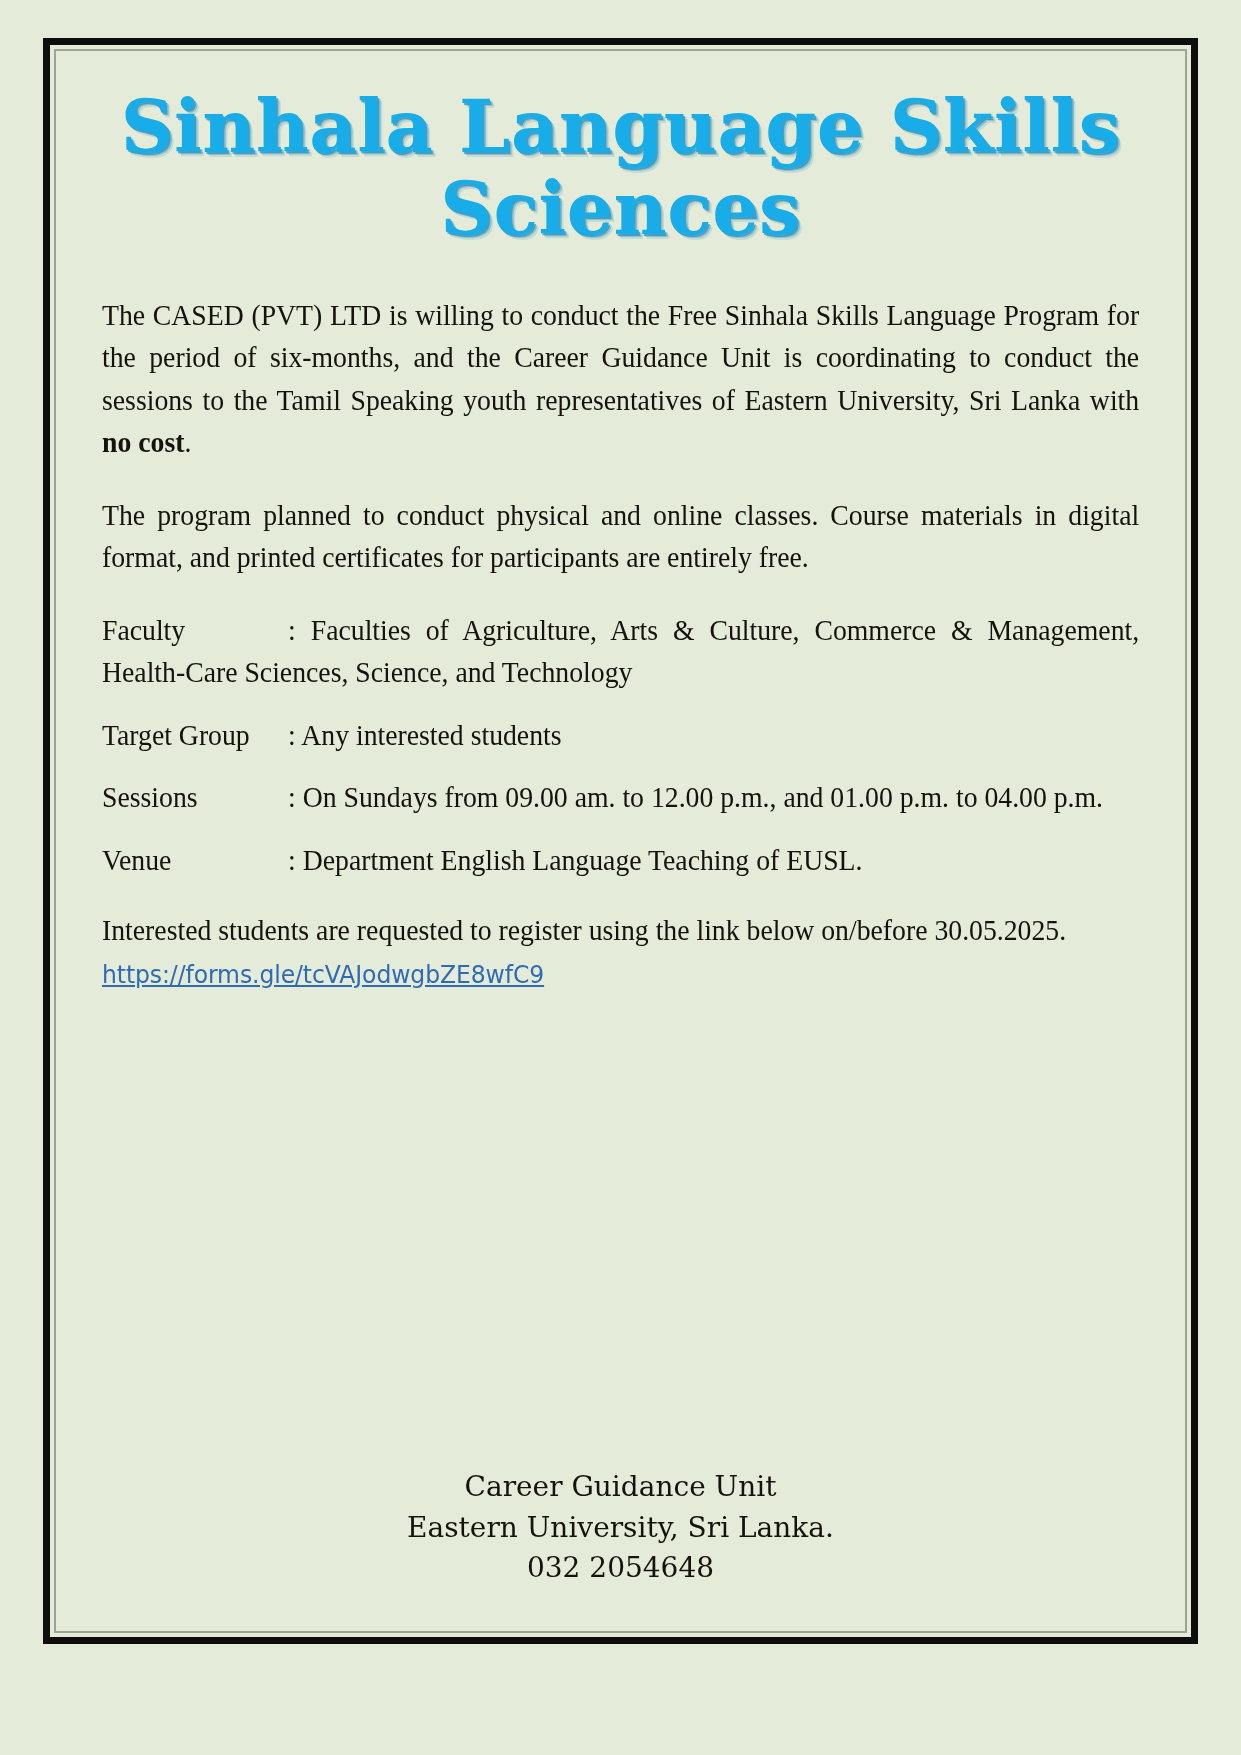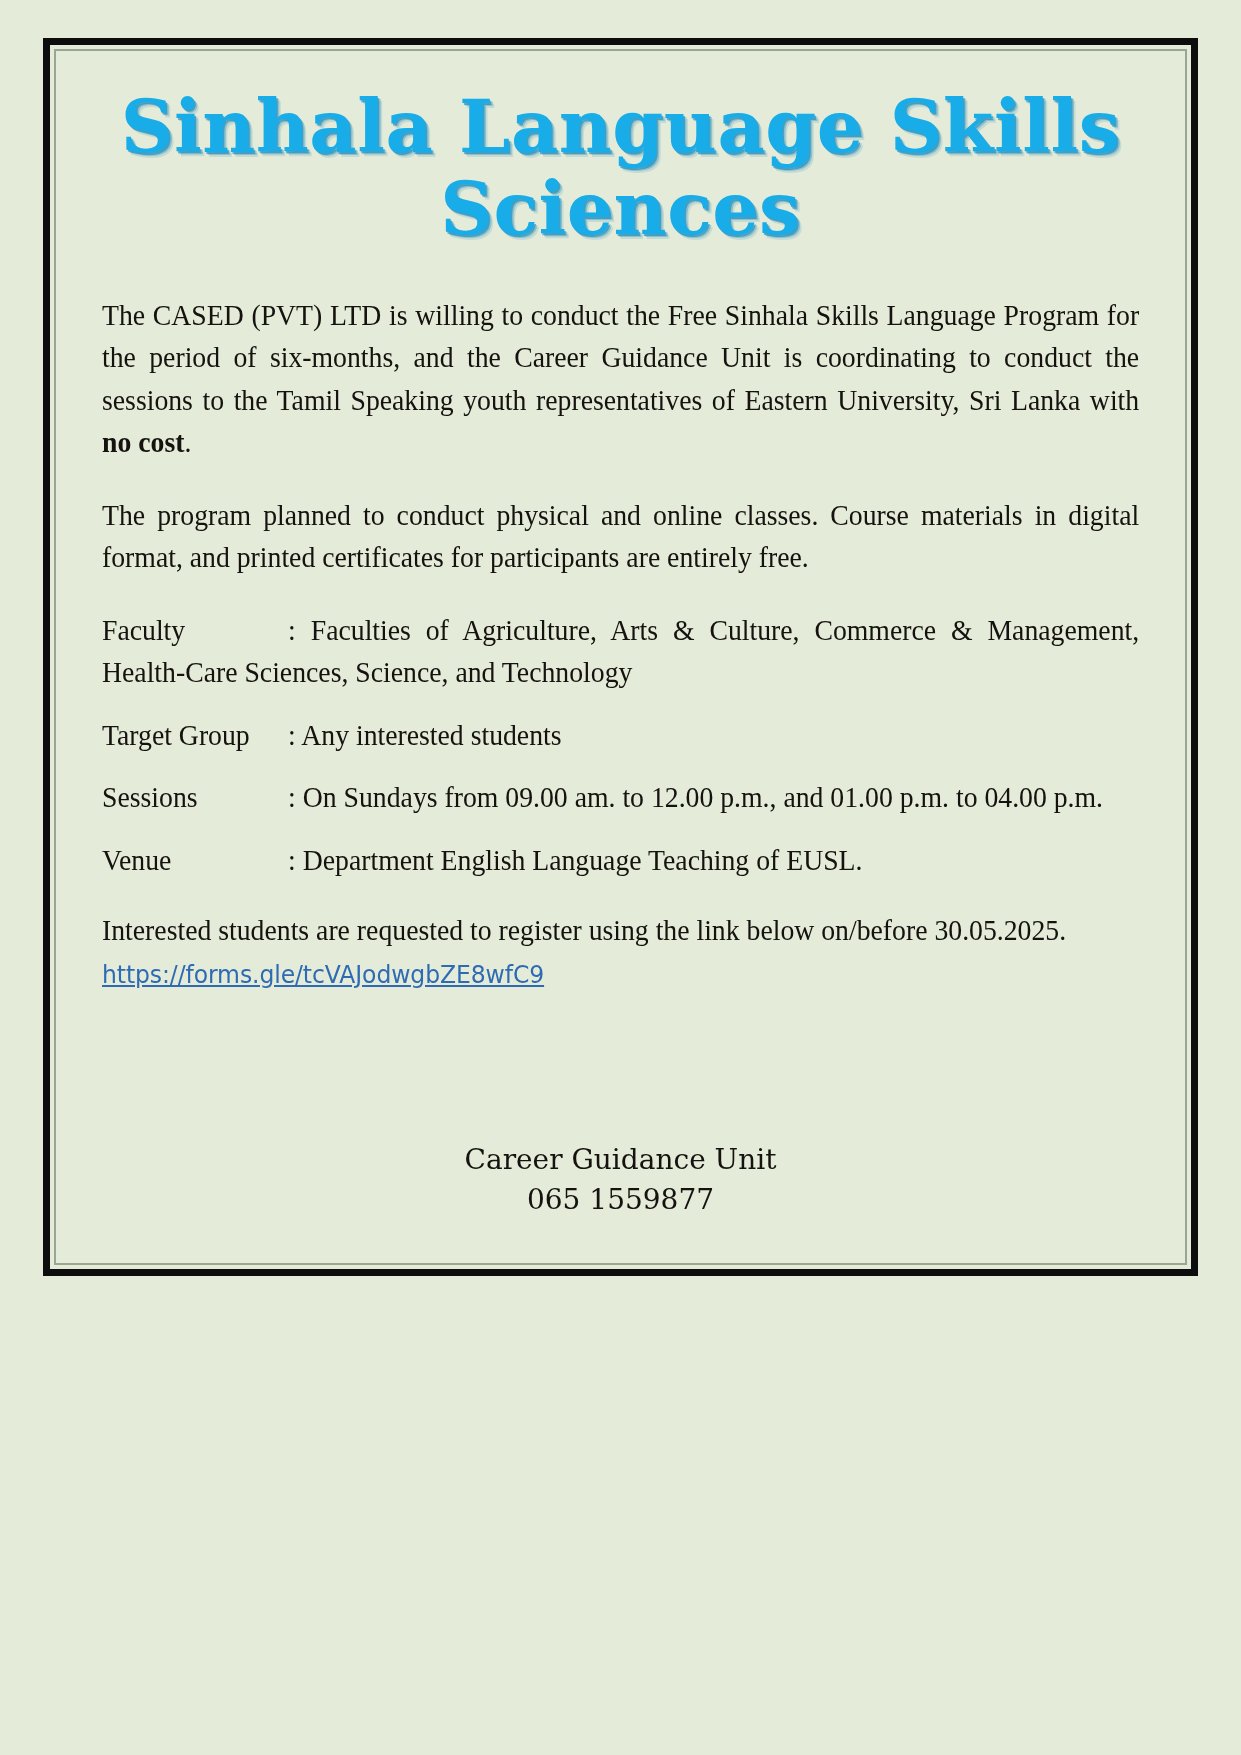--- a/index.html
+++ b/index.html
@@ -13,21 +13,21 @@
     font-family: "Liberation Serif", serif;
     overflow: hidden;
   }
 
   
   #poster-frame {
     position: absolute;
     left: 43px;
     top: 38px;
     width: 1155px;
-    height: 1238px;
+    height: 1606px;
     box-sizing: border-box;
     border: 7px solid #0d0d0d;
     background: #e4ecd9;
   }
   #poster-inner {
     position: absolute;
     inset: 4px;
     box-sizing: border-box;
     border: 2px solid #9aa694;
     background: #e4ecd9;
@@ -145,16 +145,17 @@
         <div class="reg-block">
           <p class="reg-para">Interested students are requested to register using the link below on/before 30.05.2025.</p>
           <a class="reg-link" href="#">https://forms.gle/tcVAJodwgbZE8wfC9</a>
         </div>
 
       </div>
     </div>
 
     <div id="poster-footer">
       <div>Career Guidance Unit</div>
-      <div>065 1559877</div>
+      <div>Eastern University, Sri Lanka.</div>
+      <div>032 2054648</div>
     </div>
   </div>
 </div>
 
 </body></html>

